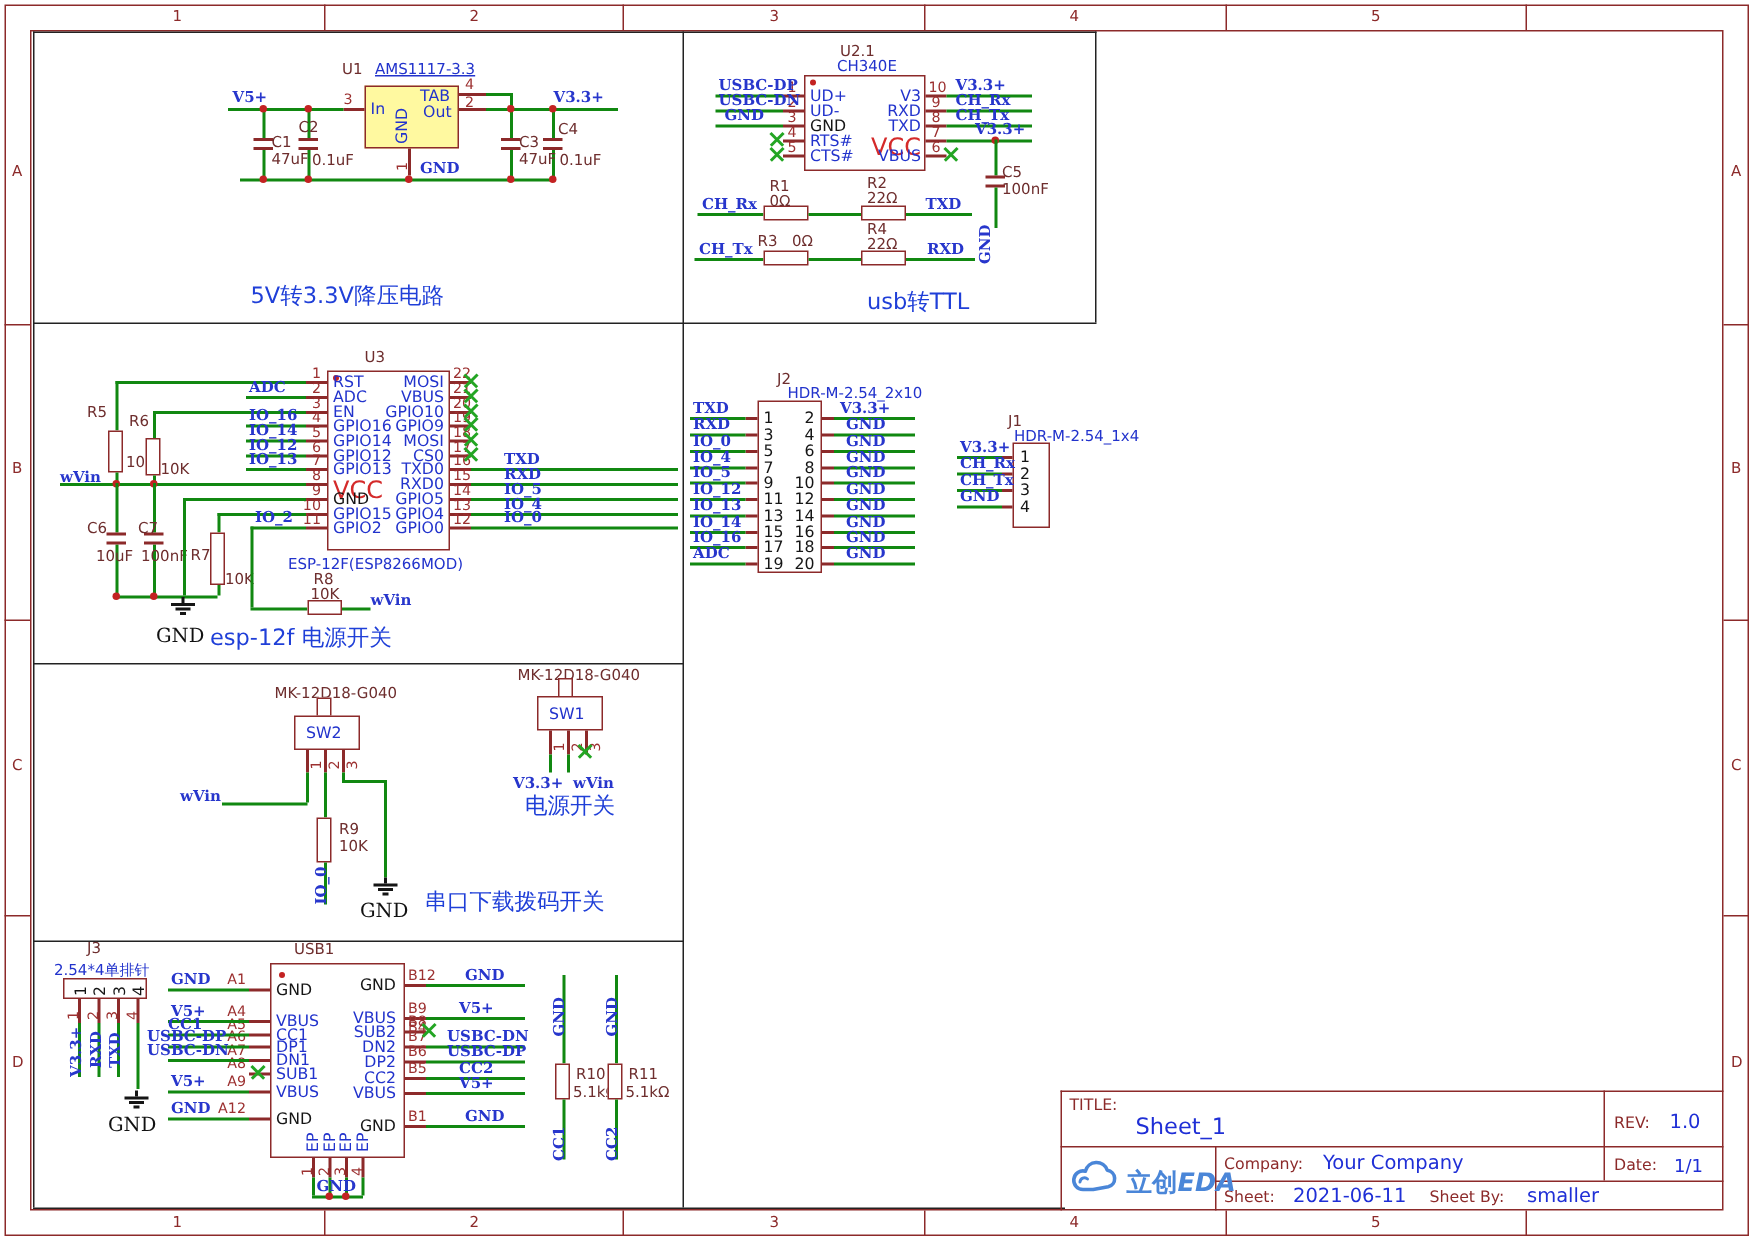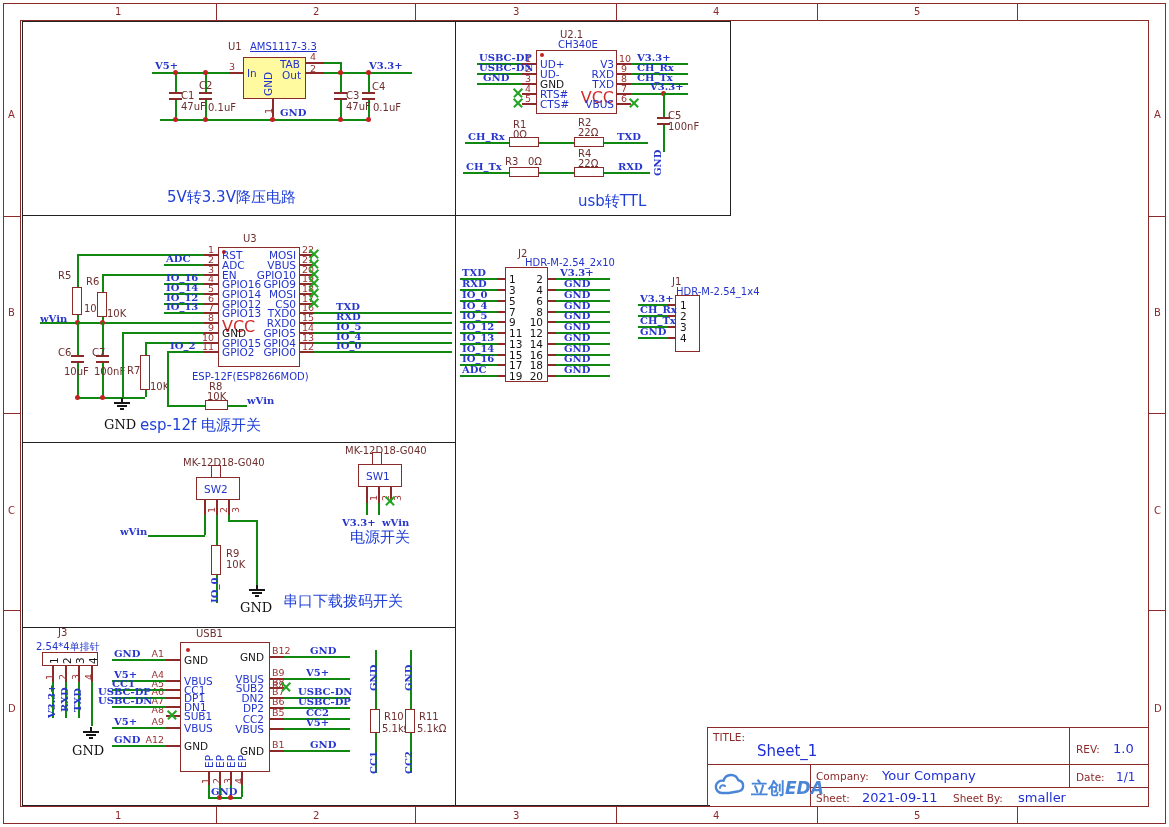--- a/index.html
+++ b/index.html
@@ -690,21 +690,21 @@
   <div class="tbl" style="left:810px;top:764px;width:1px;height:43px"></div>
   <div class="t lbl" style="left:713px;top:731px">TITLE:</div>
   <div class="t val" style="left:757px;top:742px;font-size:15px">Sheet_1</div>
   <div class="t lbl" style="left:1076px;top:743px">REV:</div>
   <div class="t val" style="left:1113px;top:741px">1.0</div>
   <div class="t lbl" style="left:816px;top:770px">Company:</div>
   <div class="t val" style="left:882px;top:768px">Your Company</div>
   <div class="t lbl" style="left:1076px;top:771px">Date:</div>
   <div class="t val" style="left:1116px;top:770px;font-size:12px">1/1</div>
   <div class="t lbl" style="left:816px;top:792px">Sheet:</div>
-  <div class="t val" style="left:862px;top:790px">2021-09-11</div>
+  <div class="t val" style="left:862px;top:790px">2021-06-11</div>
   <div class="t lbl" style="left:953px;top:792px">Sheet By:</div>
   <div class="t val" style="left:1018px;top:790px">smaller</div>
   <svg style="position:absolute;left:712px;top:772px" width="36" height="26" viewBox="0 0 36 26">
       <path d="M10 21 a6.2 6.2 0 1 1 1.6-12.2 a7.6 7.6 0 0 1 14.6-0.6 a5.6 5.6 0 0 1 0.6 11 l-10 1.8 z" fill="none" stroke="#4A86D8" stroke-width="2.4" stroke-linejoin="round"></path>
       <path d="M8 16 a3 3 0 0 1 5-2" fill="none" stroke="#4A86D8" stroke-width="2" stroke-linecap="round"></path>
     </svg>
   <div class="logo" style="left:751px;top:777px;font-size:17px;font-family:'DejaVu Sans',sans-serif"><span>立创</span><i style="font-style:italic">EDA</i></div>
 
 </div>
 

